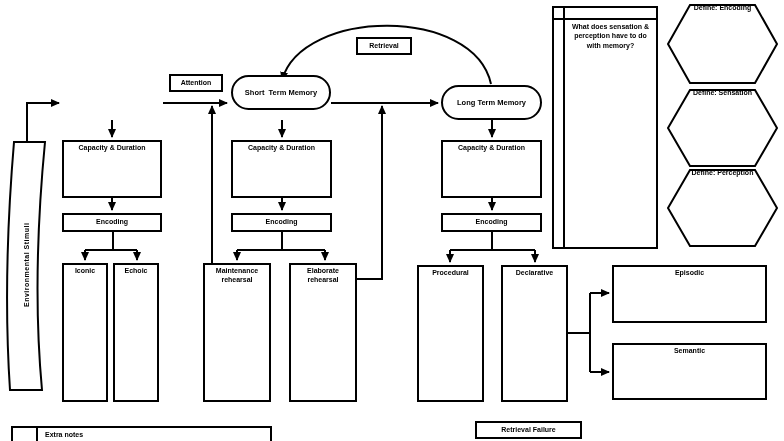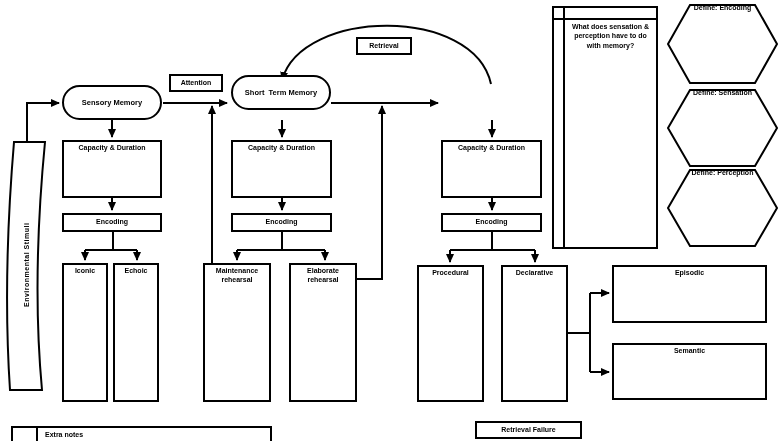--- a/index.html
+++ b/index.html
@@ -85,25 +85,25 @@
       <path marker-end="url(#arr)" d="M535,250 V262"></path>
 
       <path d="M568,333 H590 M590,293 V372"></path>
       <path marker-end="url(#arr)" d="M590,293 H609"></path>
       <path marker-end="url(#arr)" d="M590,372 H609"></path>
     </g>
   </svg>
 
   <div class="vtext" style="left:19px;top:165px;width:14px;height:200px;">Environmental Stimuli</div>
 
-  <div class="pill" style="left:62px;top:85px;width:100px;height:35px;">
-    <span class="pill-label">Sensory Memory</span>
-  </div>
   <div class="pill" style="left:231px;top:75px;width:100px;height:35px;">
     <span class="pill-label">Short  Term Memory</span>
+  </div>
+  <div class="pill" style="left:441px;top:85px;width:101px;height:35px;">
+    <span class="pill-label">Long Term Memory</span>
   </div>
 
   <div class="box ctr" style="left:169px;top:74px;width:54px;height:18px;">Attention</div>
   <div class="box ctr" style="left:356px;top:37px;width:56px;height:18px;">Retrieval</div>
 
   <div class="box" style="left:62px;top:140px;width:100px;height:58px;">
     <div class="bt">Capacity &amp; Duration</div>
   </div>
   <div class="box" style="left:231px;top:140px;width:101px;height:58px;">
     <div class="bt">Capacity &amp; Duration</div>

